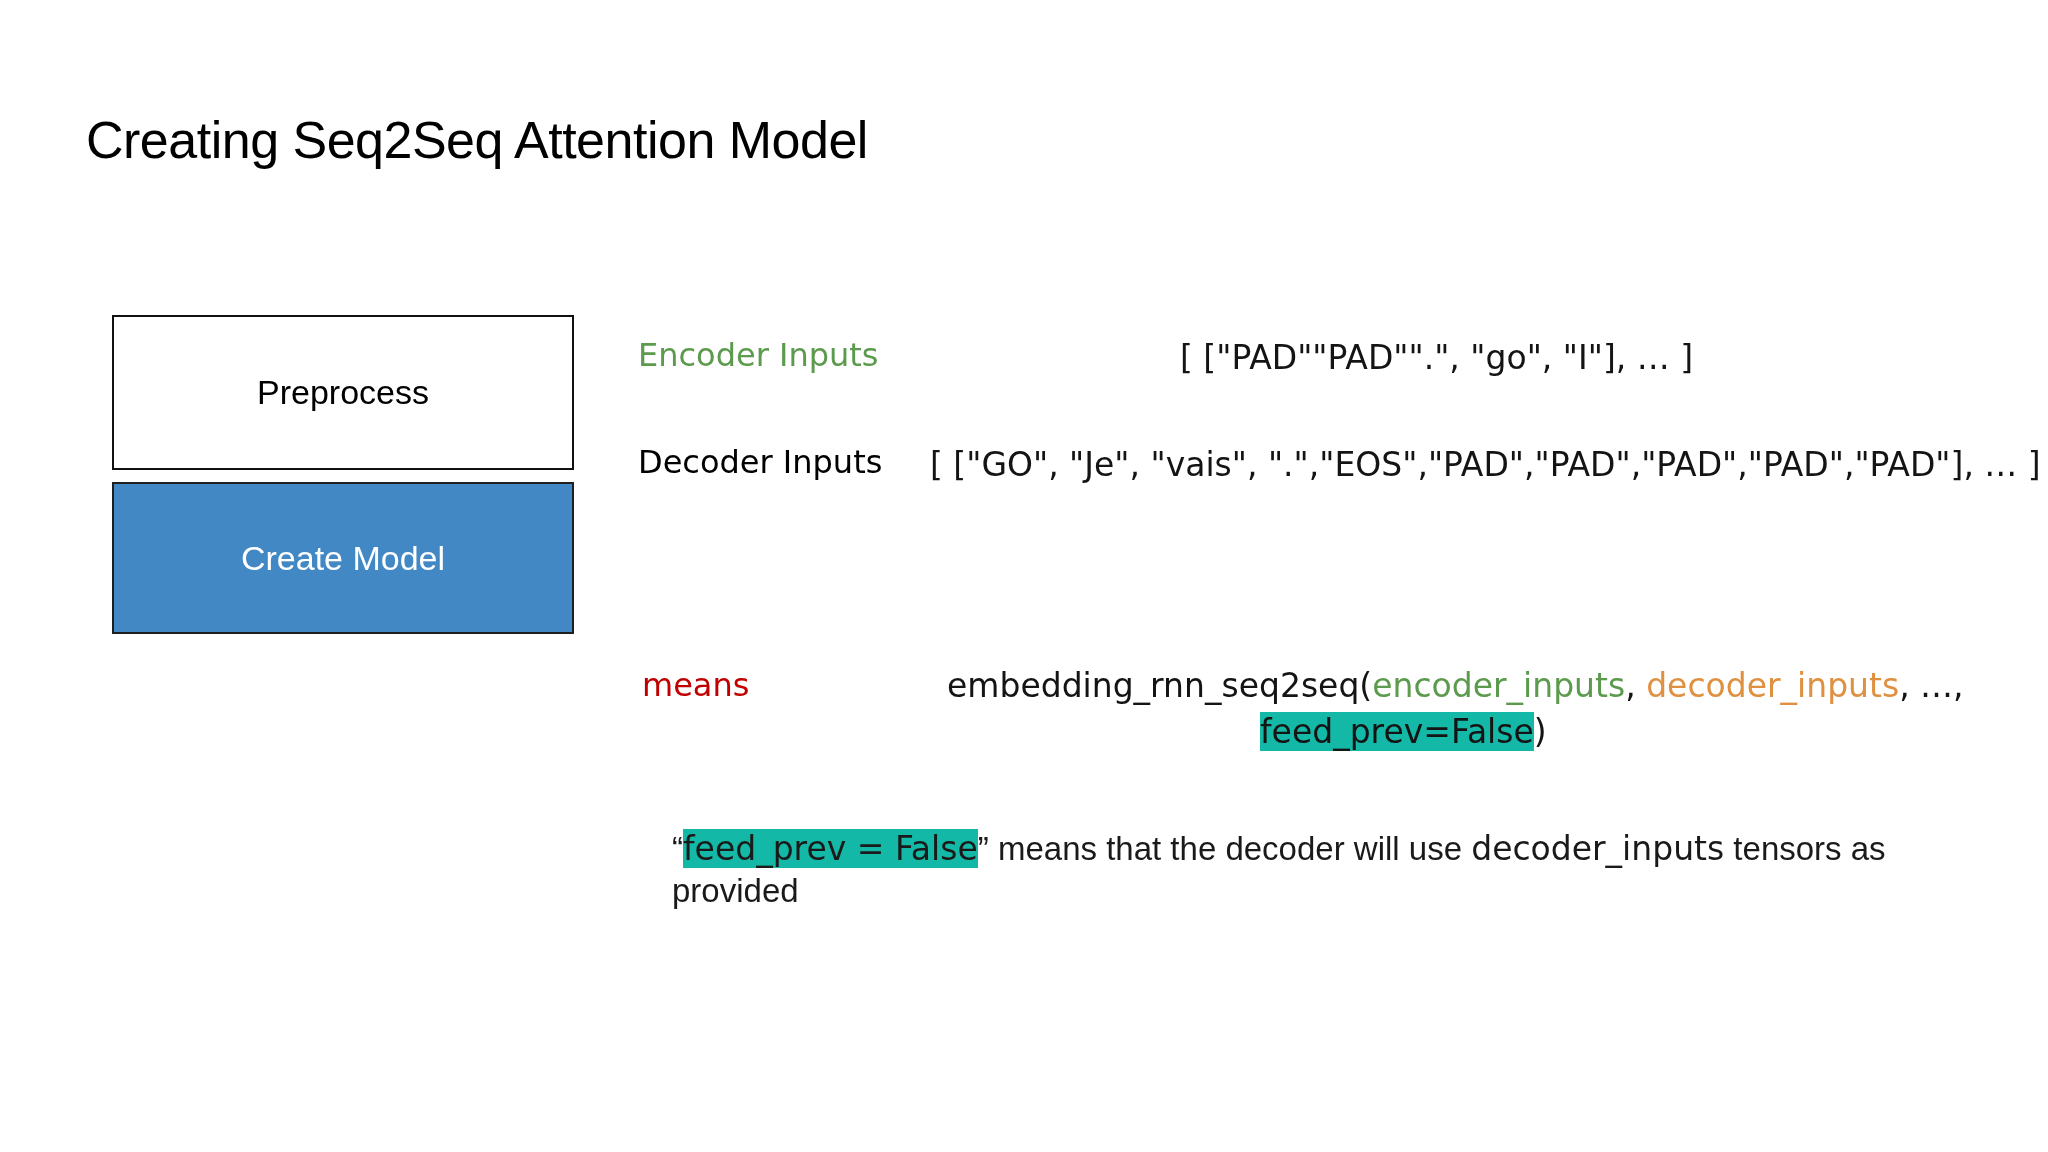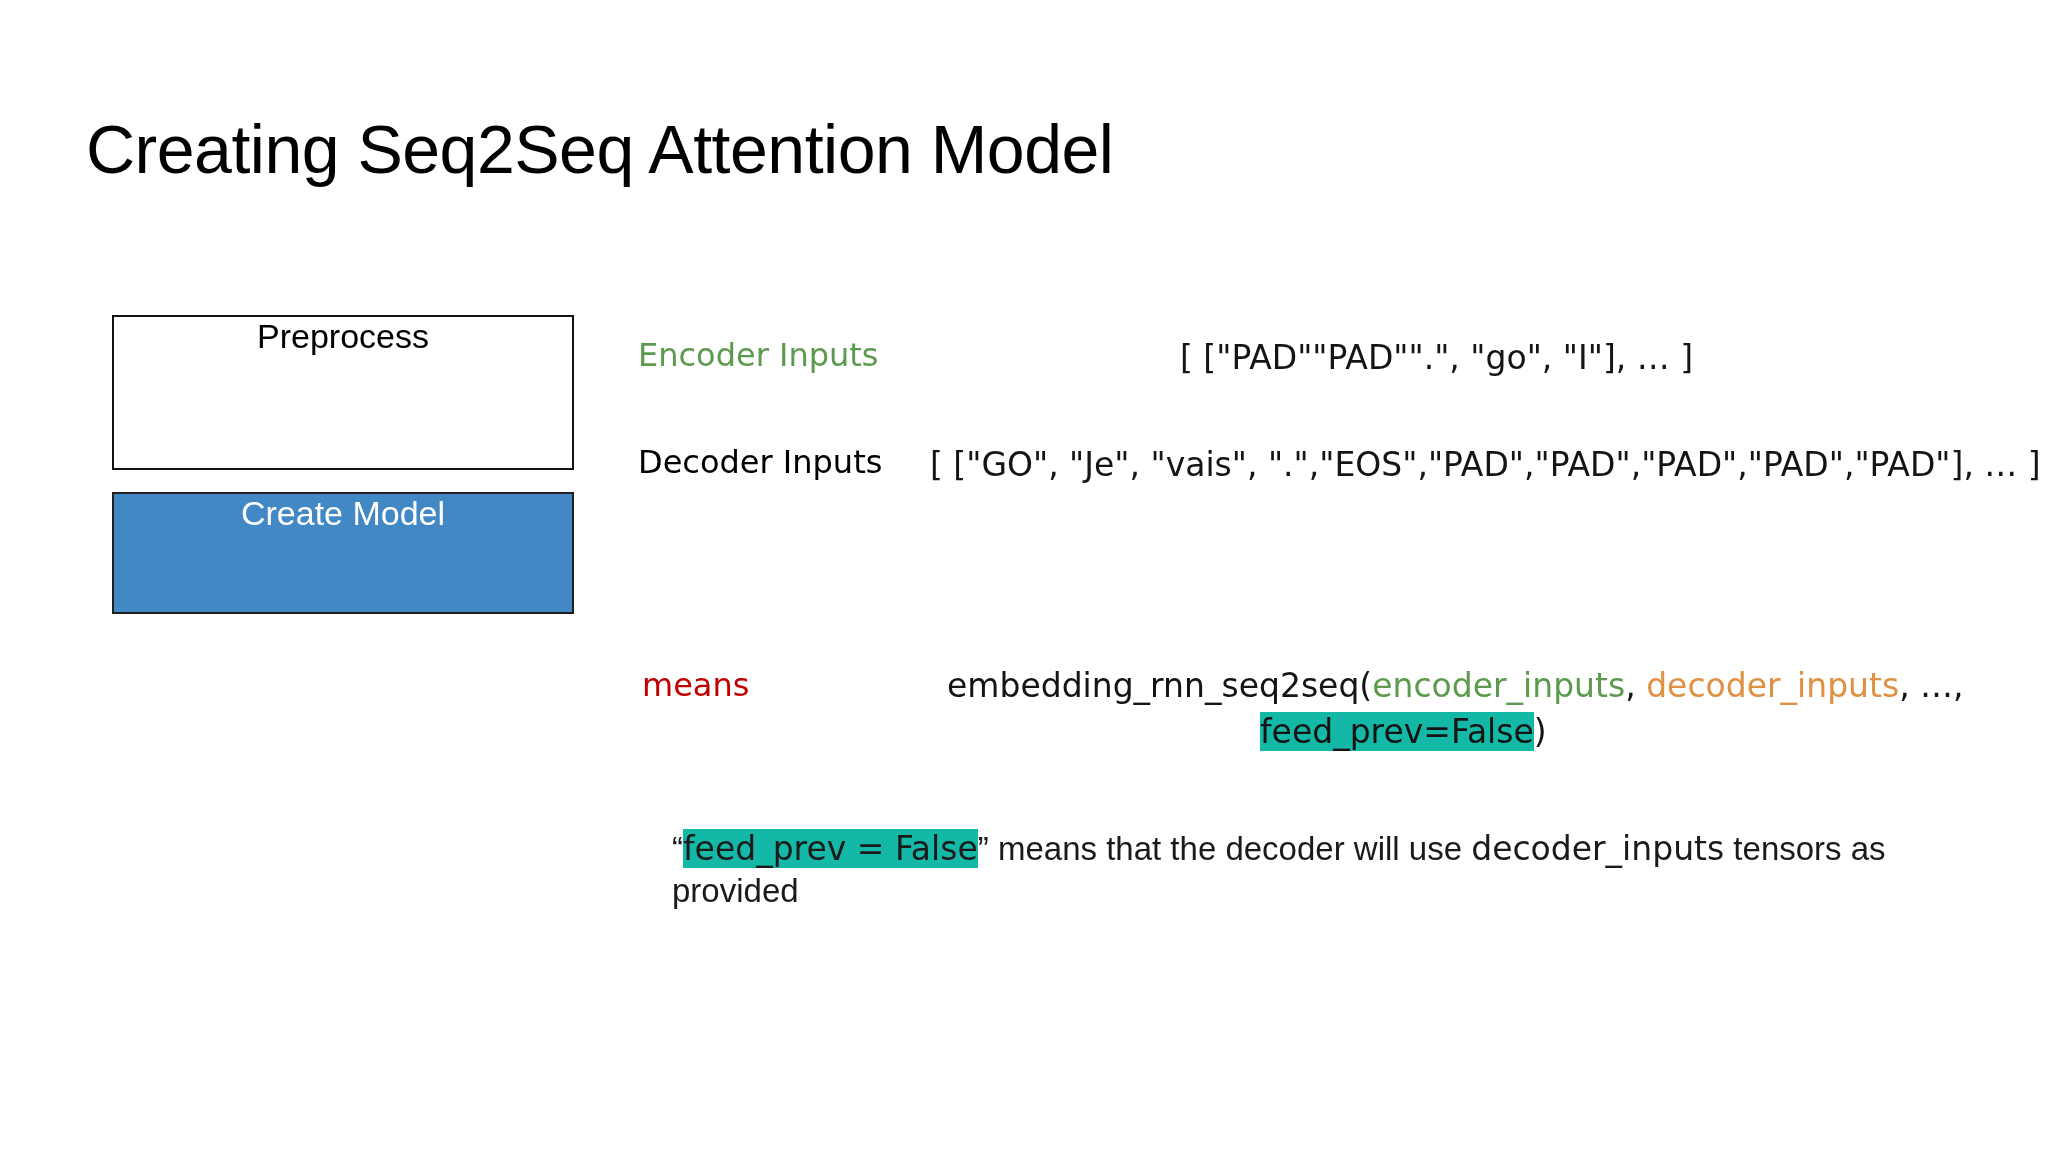--- a/index.html
+++ b/index.html
@@ -14,49 +14,49 @@
     overflow: hidden;
     font-family: "Liberation Sans", sans-serif;
     color: #000000;
   }
 
   
   #slide-title {
     position: absolute;
     left: 86px;
     top: 112px;
-    font-size: 68px;
+    font-size: 52px;
     line-height: 1.1;
     font-weight: 400;
     letter-spacing: -0.5px;
     color: #000000;
     white-space: nowrap;
   }
 
   
   #flow-stack {
     position: absolute;
     left: 112px;
     top: 315px;
     width: 462px;
   }
   .flow-box {
     box-sizing: border-box;
     width: 462px;
     border: 2px solid #111111;
     display: flex;
-    align-items: flex-start;
+    align-items: center;
     justify-content: center;
     background: #ffffff;
     font-size: 34px;
     color: #000000;
-    margin-bottom: 22px;
+    margin-bottom: 12px;
   }
   .flow-box.h-tall { height: 155px; }
-  .flow-box.h-mid  { height: 122px; }
+  .flow-box.h-mid  { height: 152px; }
   .flow-box.h-short{ height: 148px; }
   .flow-box.active {
     background: #4288c4;
     color: #ffffff;
     border: 2px solid #1f1f1f;
   }
   .flow-label { pointer-events: none; }
 
   
   #detail-col {

